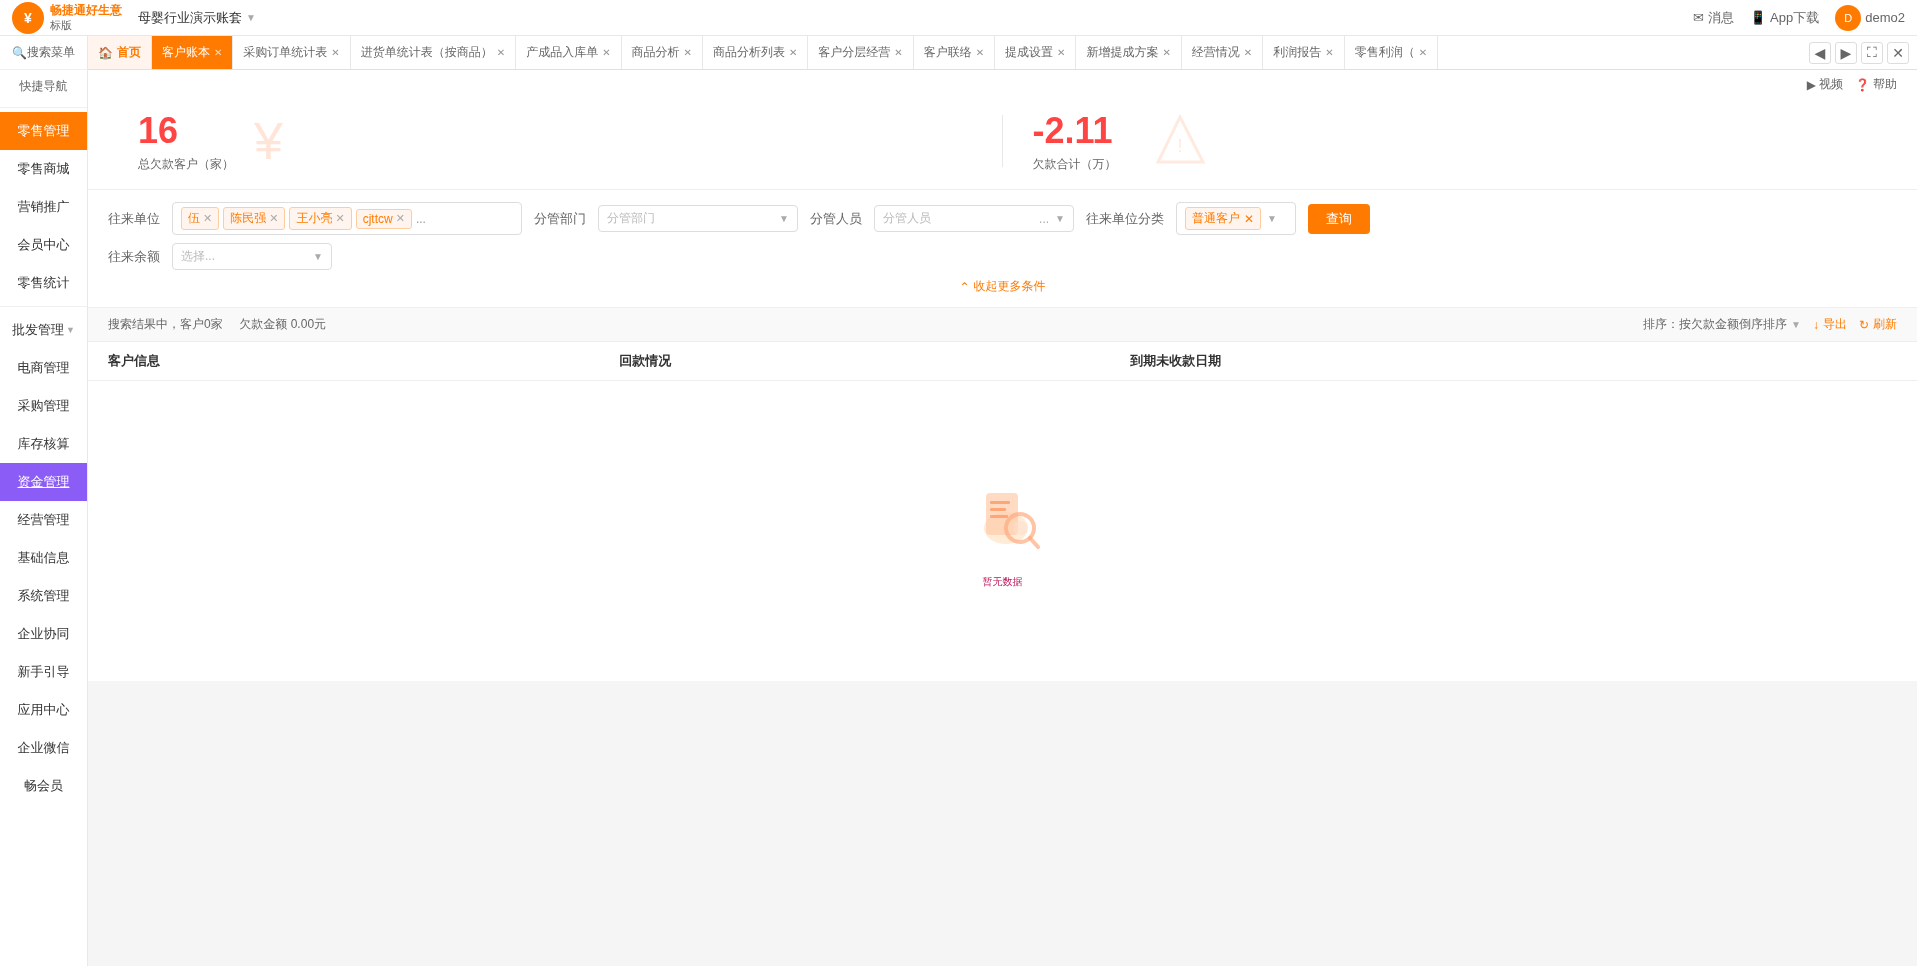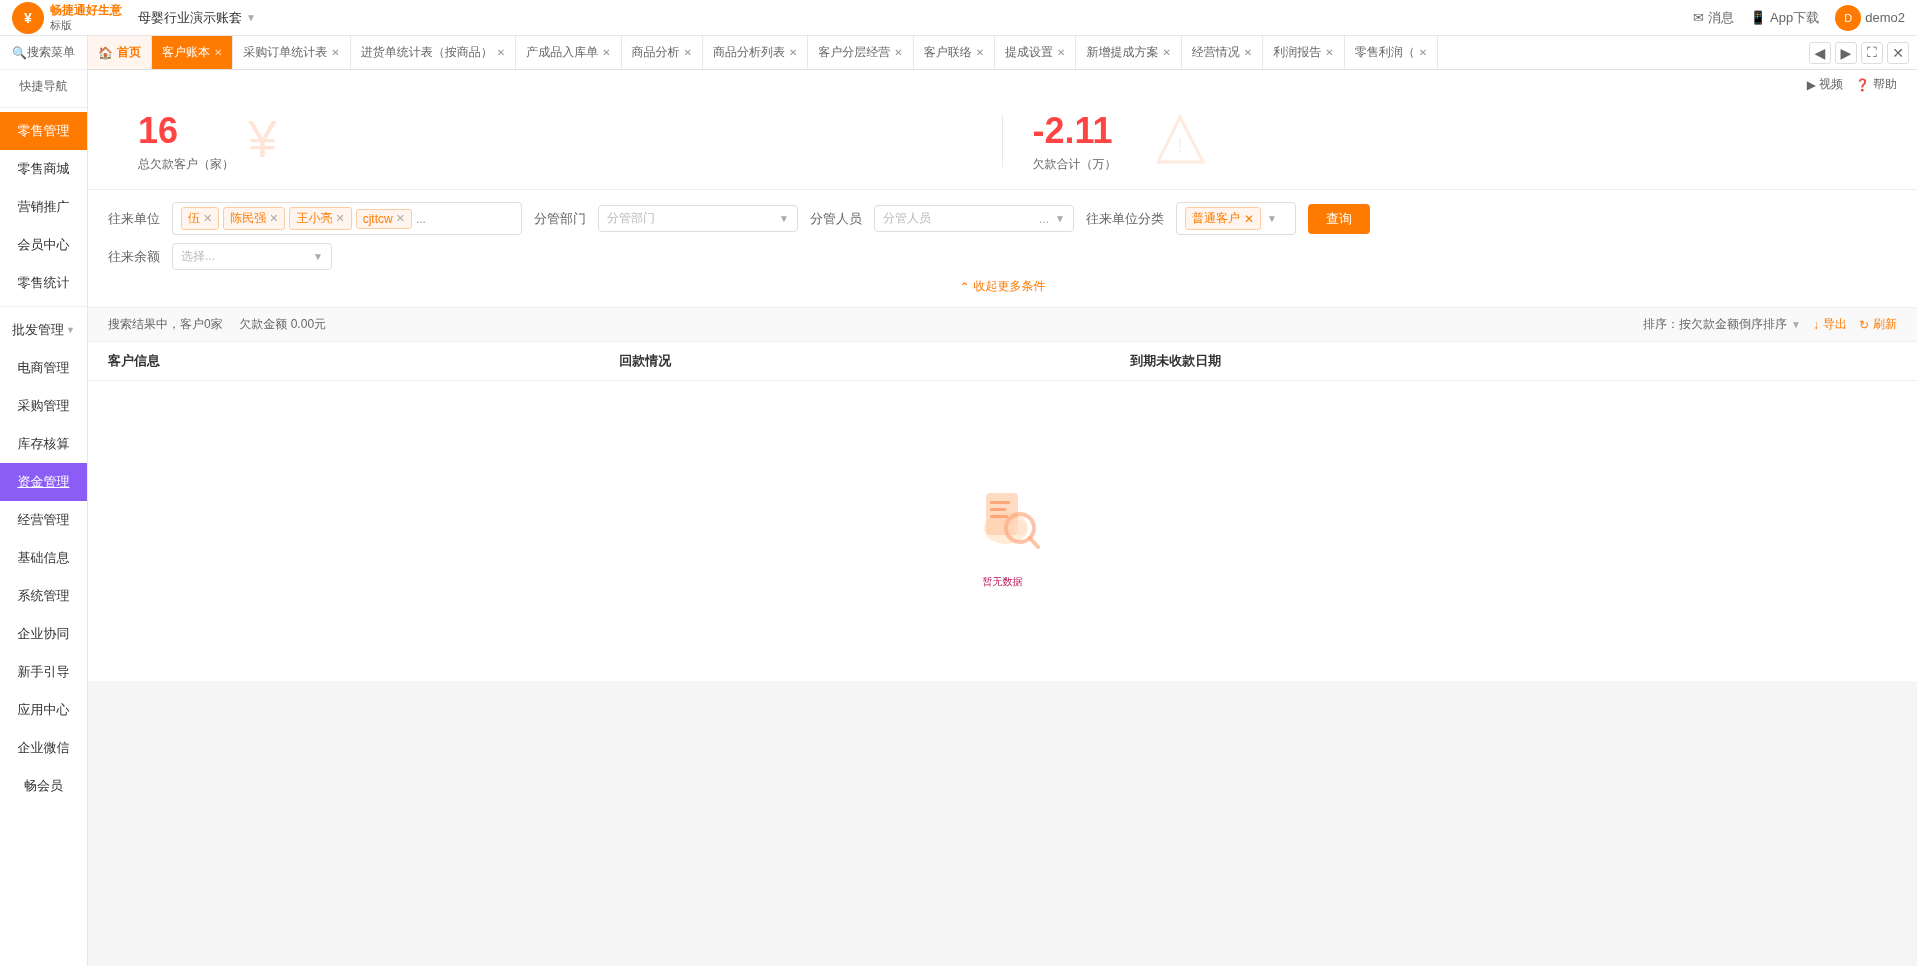--- a/index.html
+++ b/index.html
@@ -259,21 +259,21 @@
         </span>
         <span style="cursor:pointer;display:flex;align-items:center;gap:3px;">
           <span>❓</span>
           <span>帮助</span>
         </span>
       </div>
 
       <div class="stats-row">
 
         <div class="stat-item">
-          <div style="display:flex;align-items:flex-start;gap:14px;">
+          <div style="display:flex;align-items:center;gap:20px;">
             <div>
               <div class="stat-value">16</div>
               <div class="stat-label">总欠款客户（家）</div>
             </div>
             <div style="font-size:52px;color:#ff9966;opacity:0.25;">¥</div>
           </div>
         </div>
 
         <div class="stat-item">
           <div style="display:flex;align-items:center;gap:36px;">

